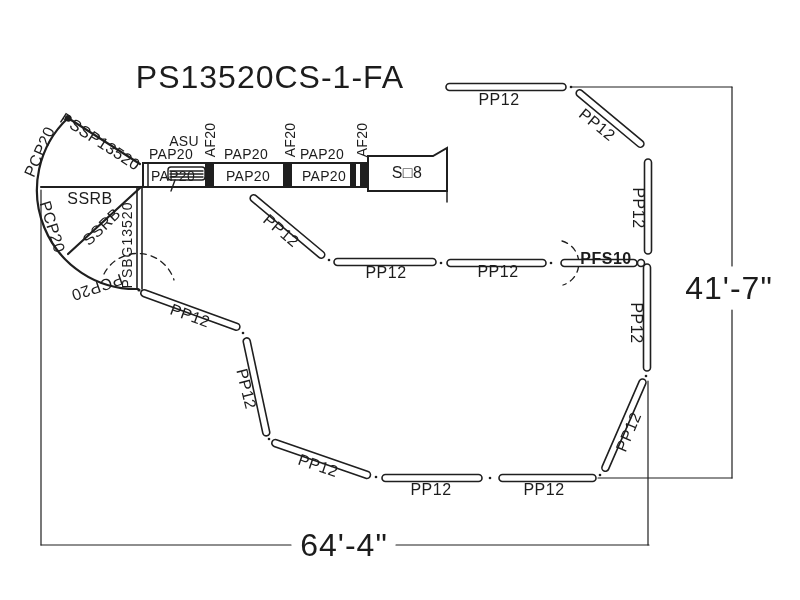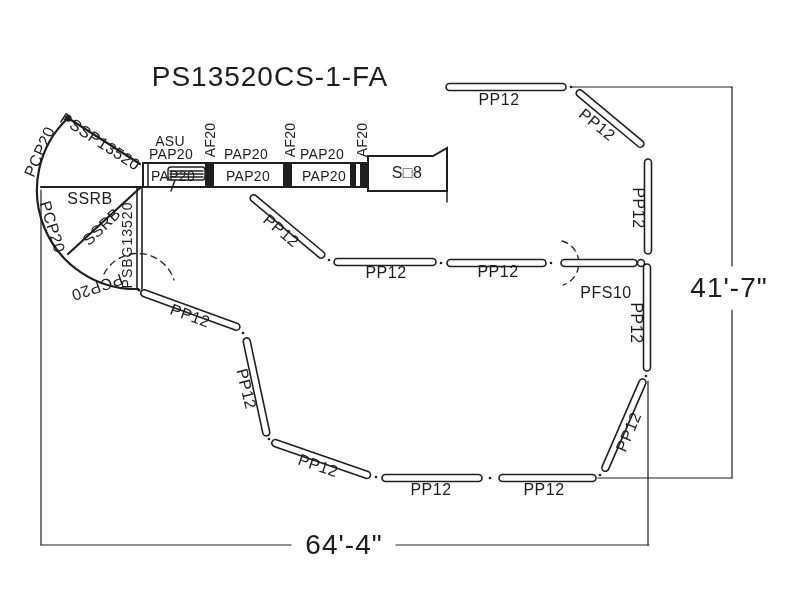--- a/index.html
+++ b/index.html
@@ -5,21 +5,21 @@
   html,body{margin:0;padding:0;background:#fff;}
   #canvas{
     position:relative;width:800px;height:600px;background:#ffffff;
     font-family:"Liberation Sans",sans-serif;overflow:hidden;
   }
   #drawing-svg{position:absolute;left:0;top:0;}
   .lbl{
     position:absolute;color:#1c1c1c;font-size:16px;line-height:1;
     white-space:nowrap;transform:translate(-50%,-50%);letter-spacing:.5px;
   }
-  .big{font-size:28px;letter-spacing:1px;}
+  .big{font-size:32px;letter-spacing:1px;}
   .sm{font-size:14px;letter-spacing:.3px;}
 </style>
 </head>
 <body>
 
 <div id="canvas">
 
   <svg id="drawing-svg" width="800" height="600" viewBox="0 0 800 600">
     <g stroke="#1f1f1f" fill="none" stroke-linecap="round">
 
@@ -137,37 +137,37 @@
   <div class="lbl big" style="left:344px;top:545px;">64'-4"</div>
 
   <div class="lbl" style="left:40px;top:152px;transform:translate(-50%,-50%) rotate(-66deg);">PCP20</div>
   <div class="lbl" style="left:100px;top:142px;transform:translate(-50%,-50%) rotate(33deg);">PSSP13520</div>
   <div class="lbl" style="left:52px;top:227px;transform:translate(-50%,-50%) rotate(73deg);">PCP20</div>
   <div class="lbl" style="left:90px;top:199px;">SSRB</div>
   <div class="lbl" style="left:102px;top:227px;transform:translate(-50%,-50%) rotate(-44deg);">SSRB</div>
   <div class="lbl sm" style="left:127px;top:245px;transform:translate(-50%,-50%) rotate(-90deg);letter-spacing:1px;">PSBG13520</div>
   <div class="lbl" style="left:97px;top:287px;transform:translate(-50%,-50%) rotate(161deg);">PCP20</div>
 
-  <div class="lbl sm" style="left:170px;top:141px;">ASU</div>
+  <div class="lbl sm" style="left:184px;top:141px;">ASU</div>
   <div class="lbl sm" style="left:171px;top:154px;">PAP20</div>
   <div class="lbl sm" style="left:246px;top:154px;">PAP20</div>
   <div class="lbl sm" style="left:322px;top:154px;">PAP20</div>
   <div class="lbl sm" style="left:210px;top:140px;transform:translate(-50%,-50%) rotate(-90deg);">AF20</div>
   <div class="lbl sm" style="left:290px;top:140px;transform:translate(-50%,-50%) rotate(-90deg);">AF20</div>
   <div class="lbl sm" style="left:362px;top:140px;transform:translate(-50%,-50%) rotate(-90deg);">AF20</div>
   <div class="lbl sm" style="left:173px;top:176px;">PAP20</div>
   <div class="lbl sm" style="left:248px;top:176px;">PAP20</div>
   <div class="lbl sm" style="left:324px;top:176px;">PAP20</div>
   <div class="lbl" style="left:407px;top:173px;">S□8</div>
 
   <div class="lbl" style="left:499px;top:100px;">PP12</div>
   <div class="lbl" style="left:597px;top:125px;transform:translate(-50%,-50%) rotate(39deg);">PP12</div>
   <div class="lbl" style="left:638px;top:208px;transform:translate(-50%,-50%) rotate(90deg);">PP12</div>
   <div class="lbl" style="left:636px;top:323px;transform:translate(-50%,-50%) rotate(90deg);">PP12</div>
-  <div class="lbl" style="left:606px;top:293px;">PFS10</div>
+  <div class="lbl" style="left:606px;top:259px;font-weight:bold;">PFS10</div>
   <div class="lbl" style="left:629px;top:432px;transform:translate(-50%,-50%) rotate(-67deg);">PP12</div>
   <div class="lbl" style="left:544px;top:490px;">PP12</div>
   <div class="lbl" style="left:431px;top:490px;">PP12</div>
   <div class="lbl" style="left:318px;top:466px;transform:translate(-50%,-50%) rotate(19deg);">PP12</div>
   <div class="lbl" style="left:246px;top:389px;transform:translate(-50%,-50%) rotate(76deg);">PP12</div>
   <div class="lbl" style="left:190px;top:316px;transform:translate(-50%,-50%) rotate(20deg);">PP12</div>
   <div class="lbl" style="left:281px;top:231px;transform:translate(-50%,-50%) rotate(40deg);">PP12</div>
   <div class="lbl" style="left:386px;top:273px;">PP12</div>
   <div class="lbl" style="left:498px;top:272px;">PP12</div>
 

